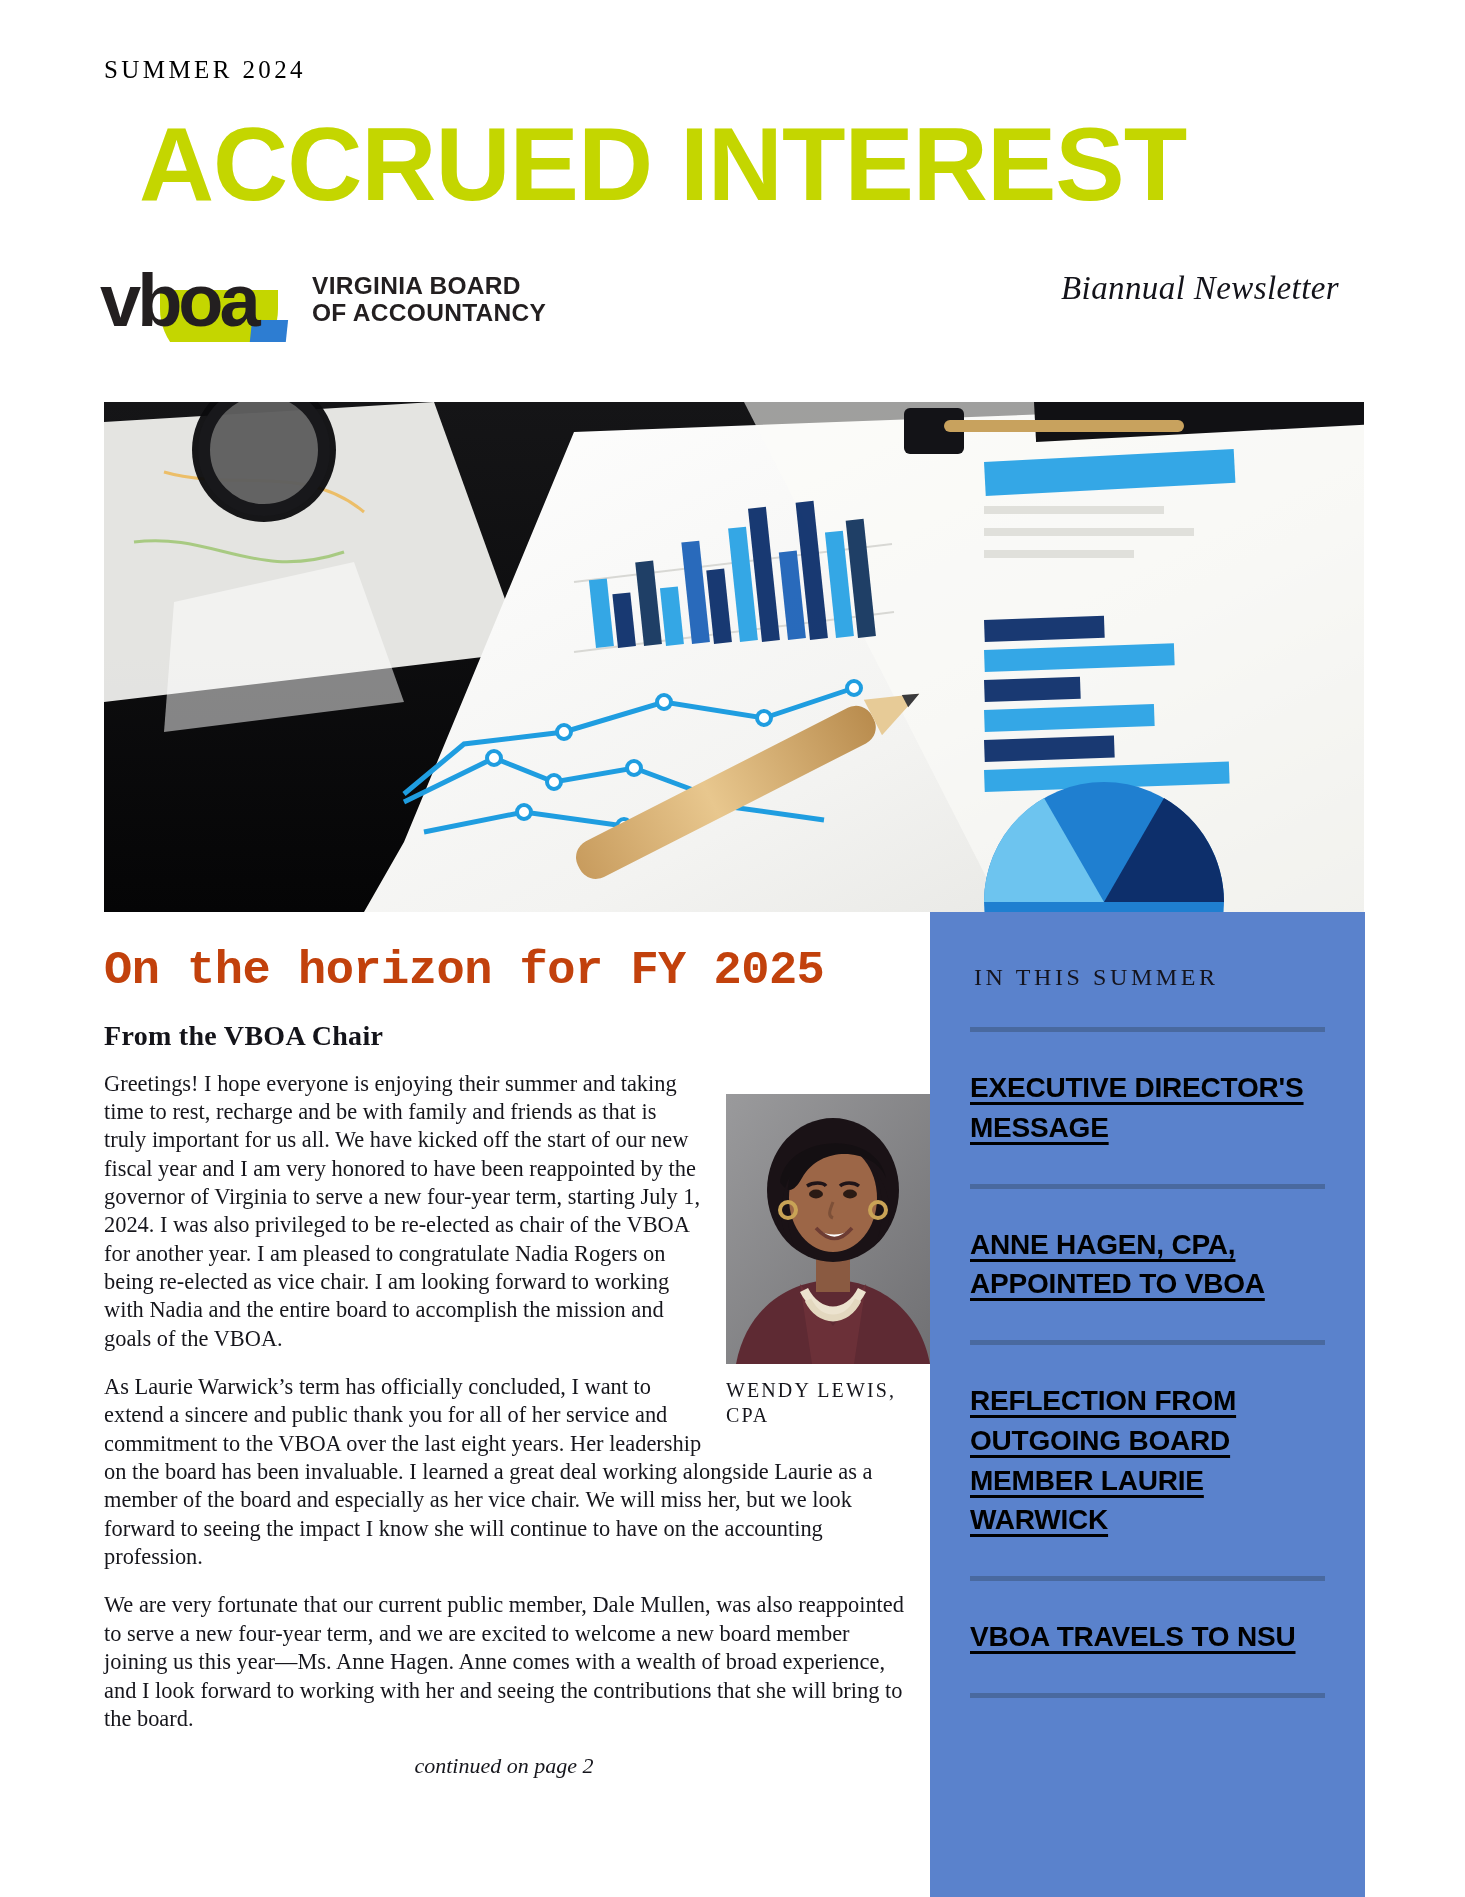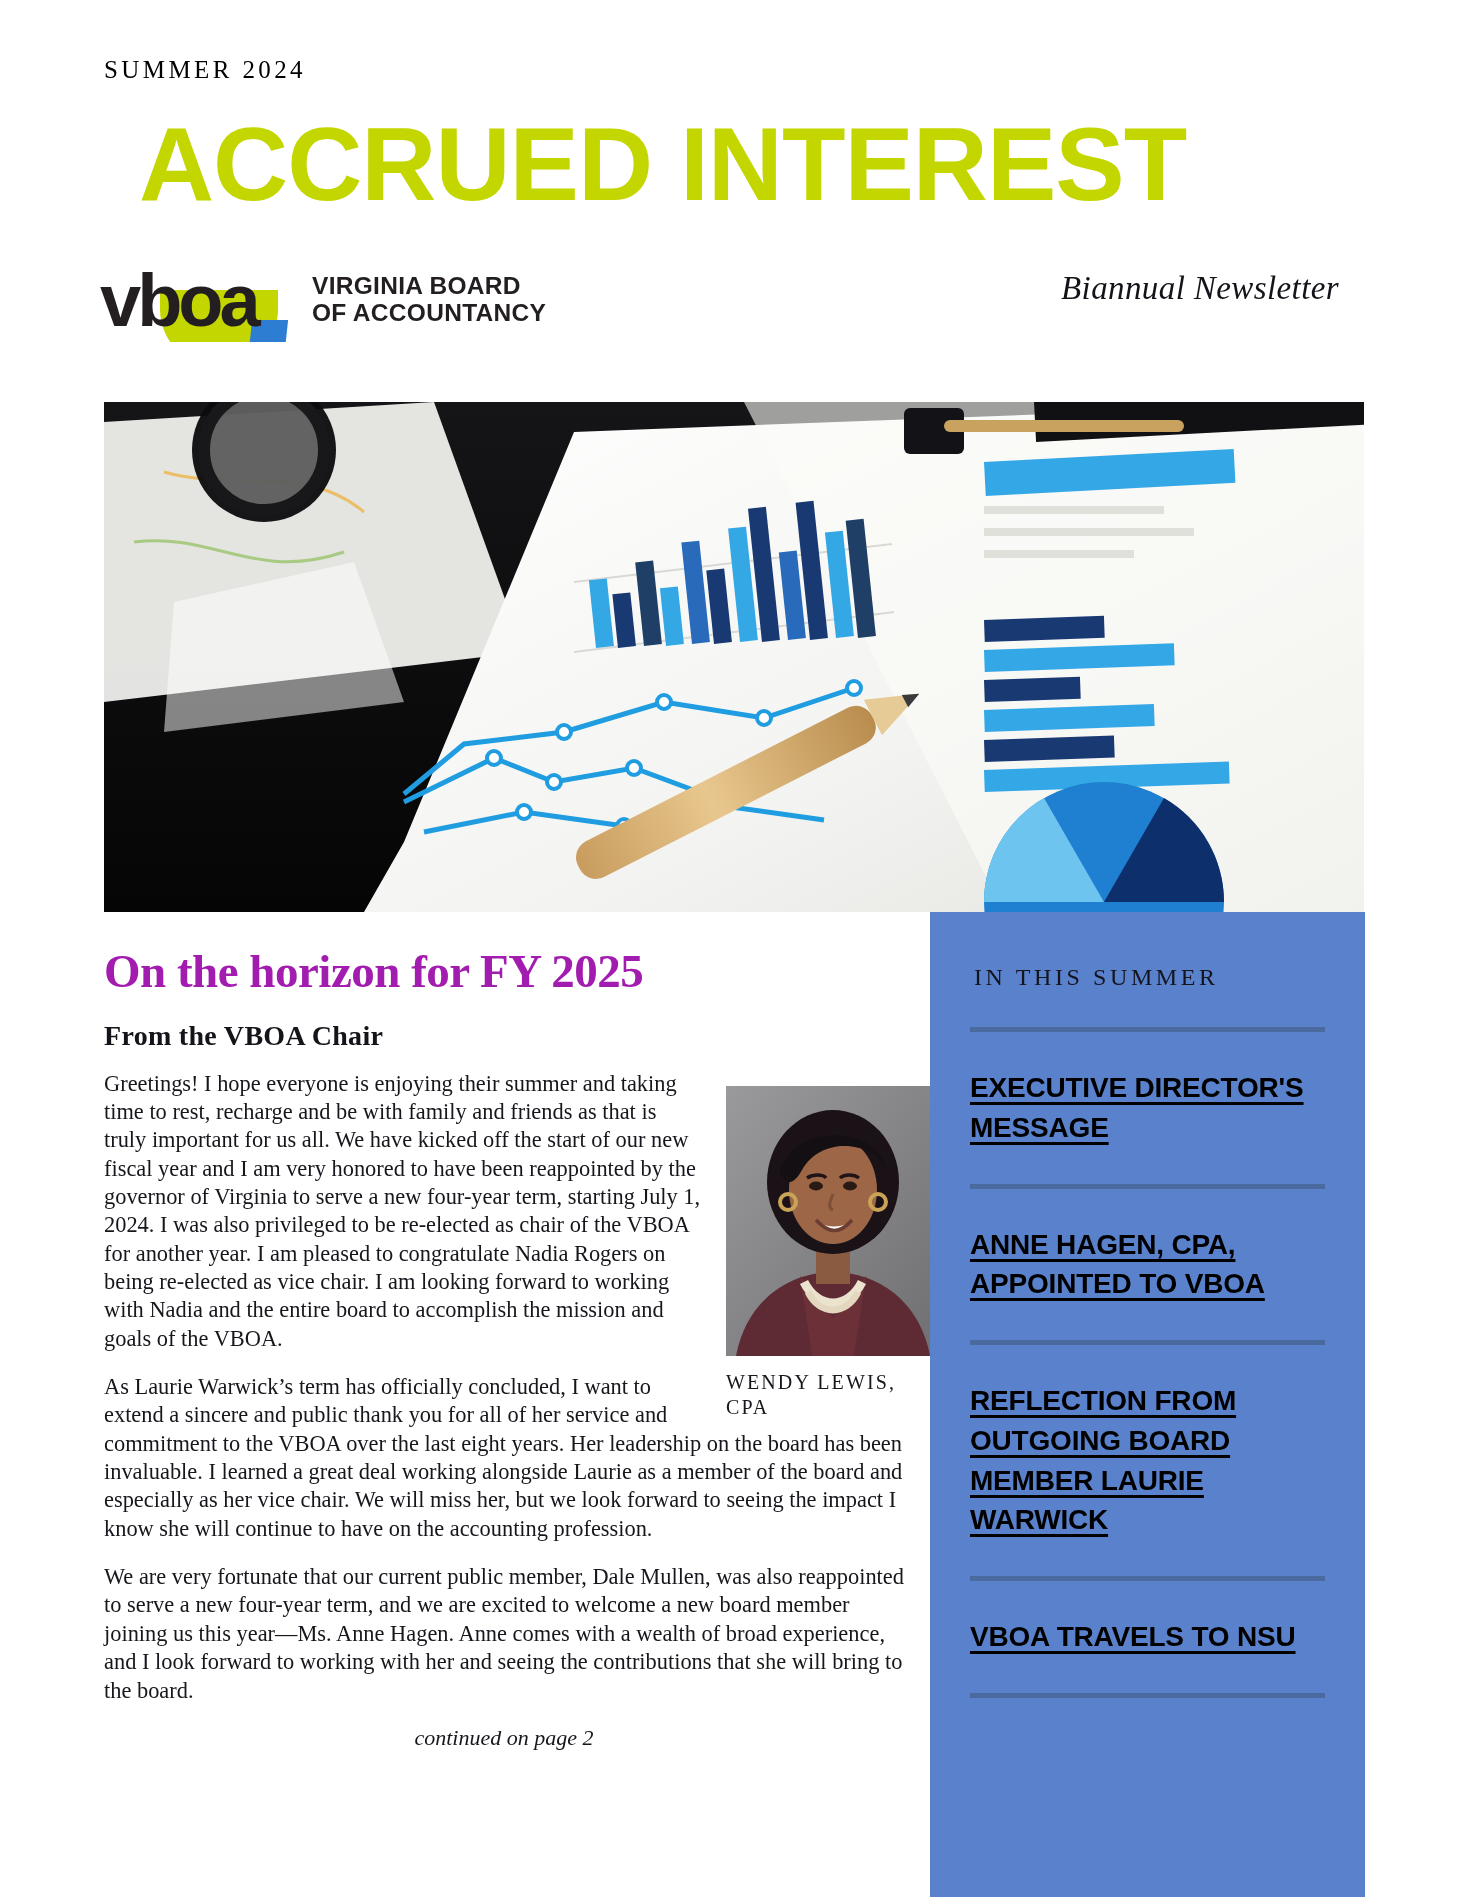--- a/index.html
+++ b/index.html
@@ -113,24 +113,24 @@
   }
   .hero svg { display: block; }
 
   
   .article {
     position: absolute;
     left: 104px; top: 945px;
     width: 800px;
   }
   .article-headline {
-    font-family: Liberation Serif, serif;
+    font-family: Liberation Mono, monospace;
     font-size: 47px;
     font-weight: 700;
-    color: #a21caf;
+    color: #c2410c;
     letter-spacing: -0.5px;
     line-height: 1.12;
     margin-bottom: 22px;
   }
   .article-subhead {
     font-family: "Liberation Serif", serif;
     font-size: 28px;
     font-weight: 700;
     color: #14141a;
     letter-spacing: 0.3px;
@@ -142,21 +142,21 @@
     line-height: 1.265;
     color: #16161c;
     text-align: left;
   }
   .article-body p { margin-bottom: 20px; }
 
   
   .chair-photo-box {
     float: right;
     width: 178px;
-    margin: 16px 0 6px 22px;
+    margin: 24px 0 6px 22px;
   }
   .chair-photo {
     width: 214px; height: 270px;
     display: block;
     background: #8e9095;
     overflow: hidden;
   }
   .chair-caption {
     margin-top: 14px;
     font-family: "Liberation Serif", serif;

